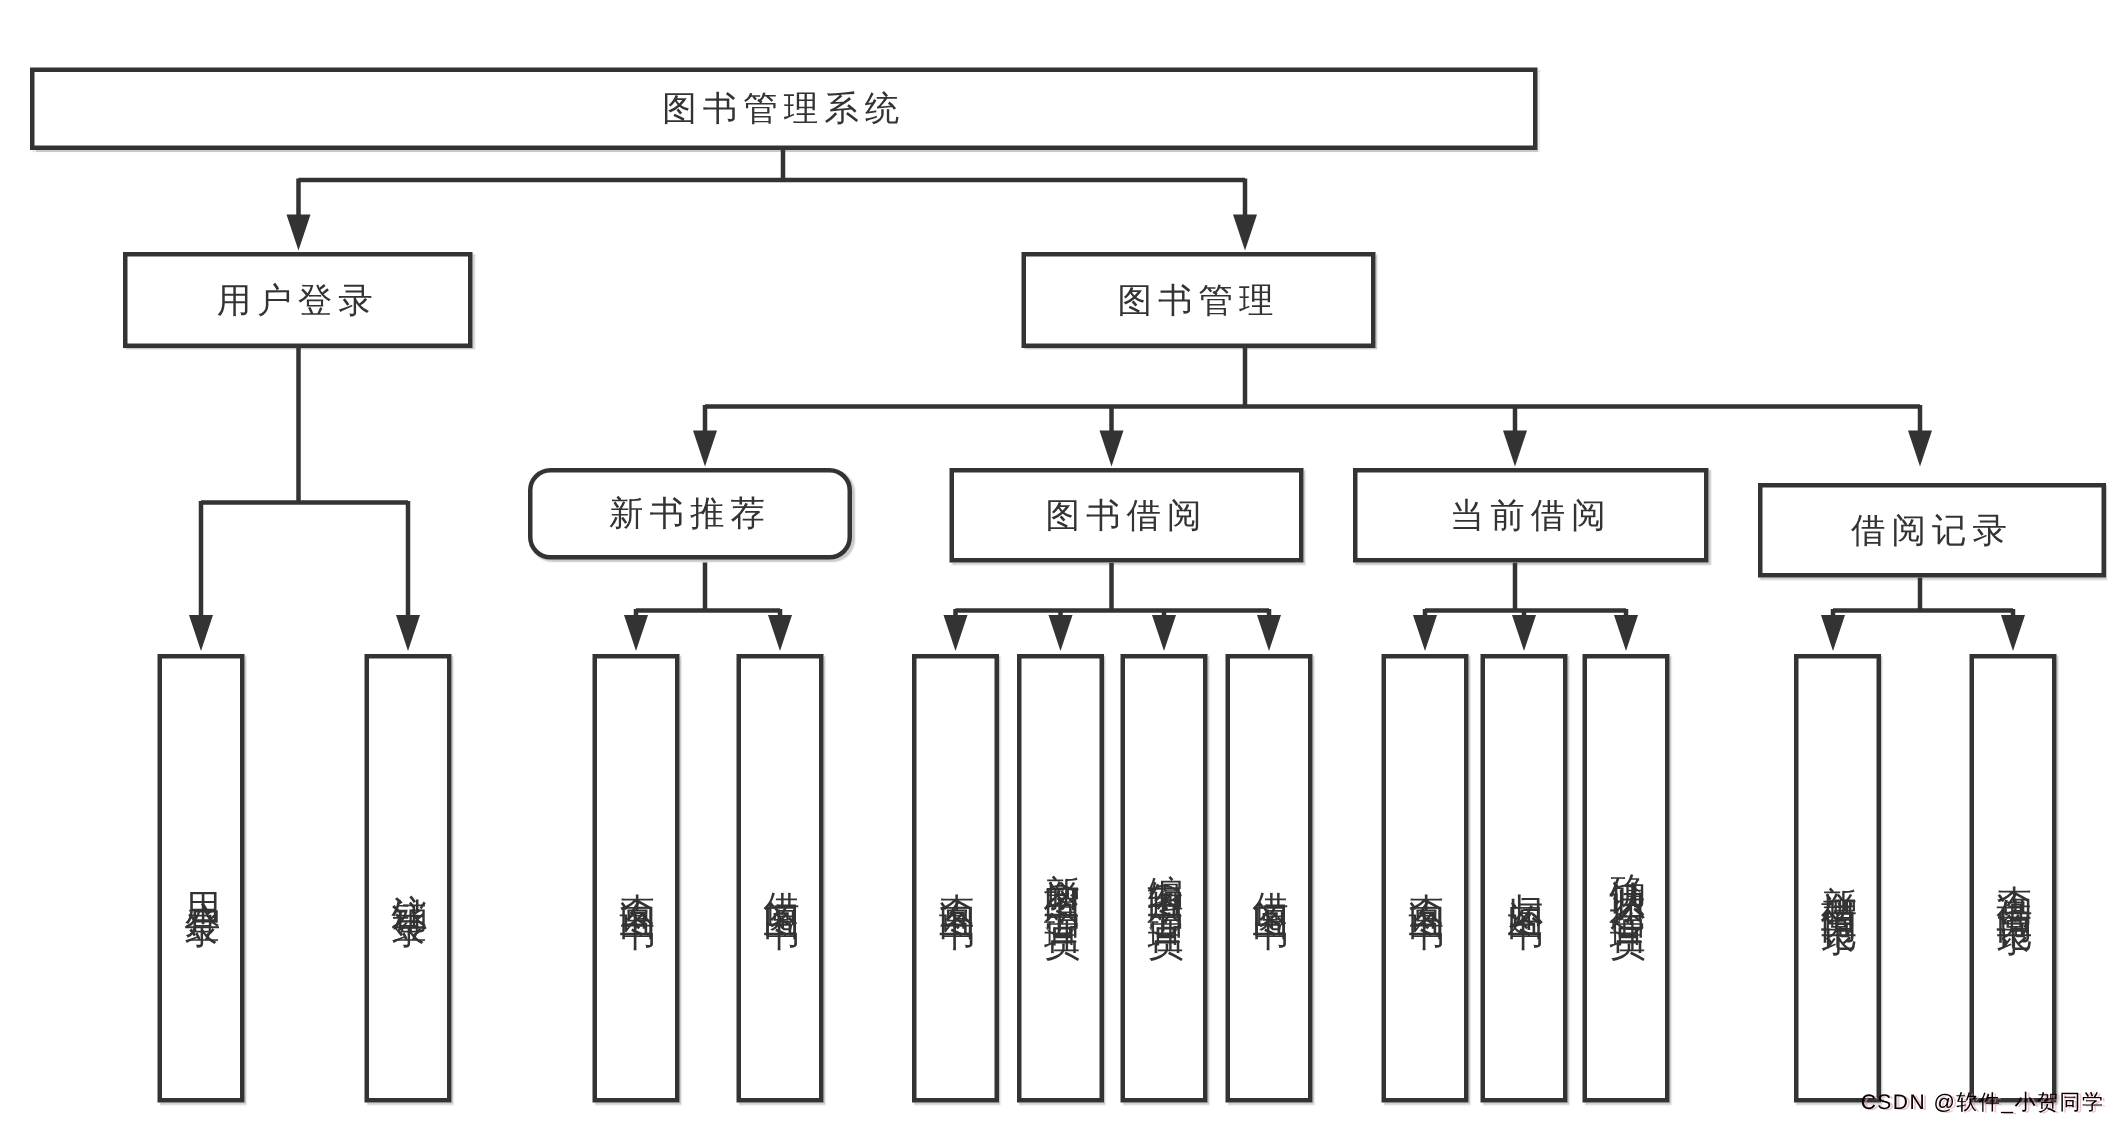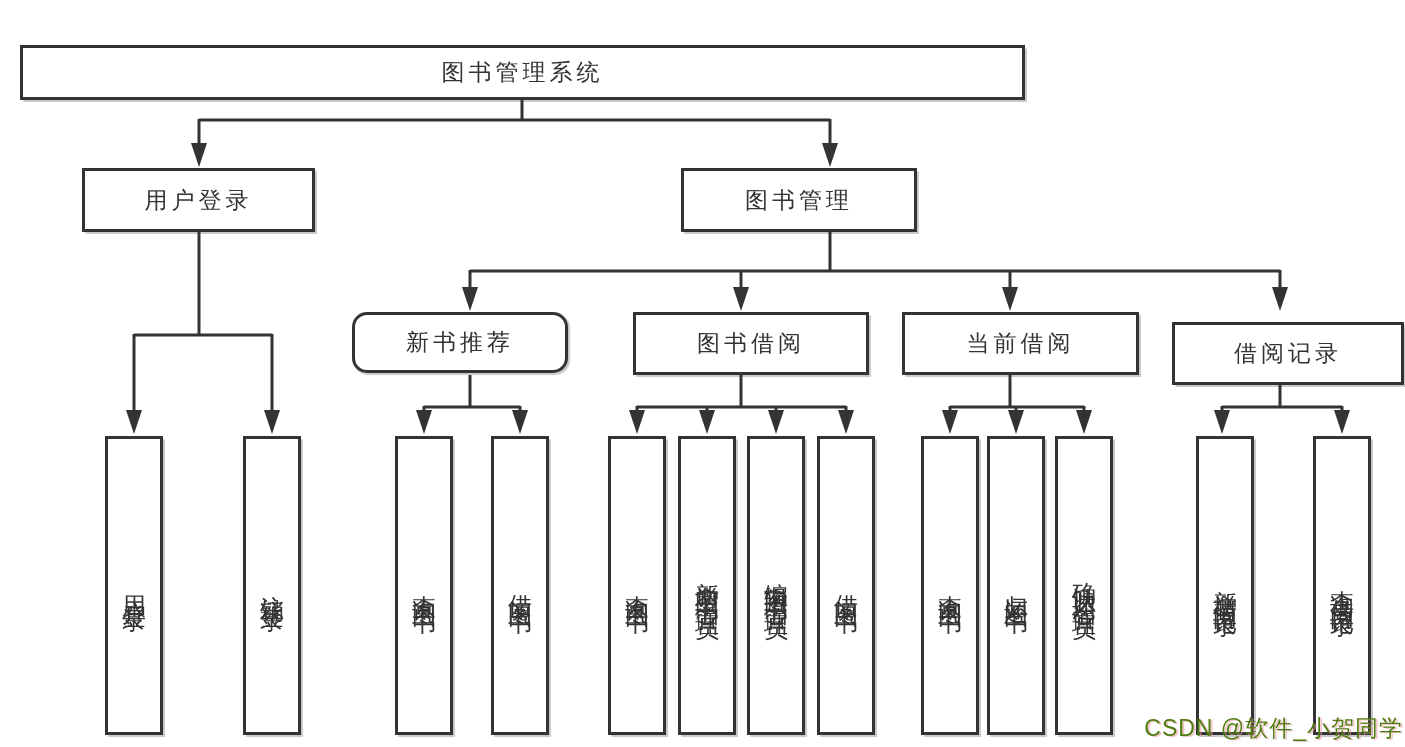--- a/index.html
+++ b/index.html
@@ -32,22 +32,22 @@
     writing-mode: vertical-rl;
     text-orientation: mixed;
     font-size: 24px;
     letter-spacing: 5px;
     line-height: 1;
   }
   #watermark {
     position: absolute;
     right: 2px;
     bottom: 3px;
-    font-size: 23px;
-    color: #4d7c0f;
+    font-size: 14px;
+    color: #000000;
     letter-spacing: 1px;
     text-shadow: 2px 1px 0 rgba(233,150,160,0.55);
     white-space: nowrap;
   }
 </style>
 </head>
 <body>
 
 <div id="stage">
 

